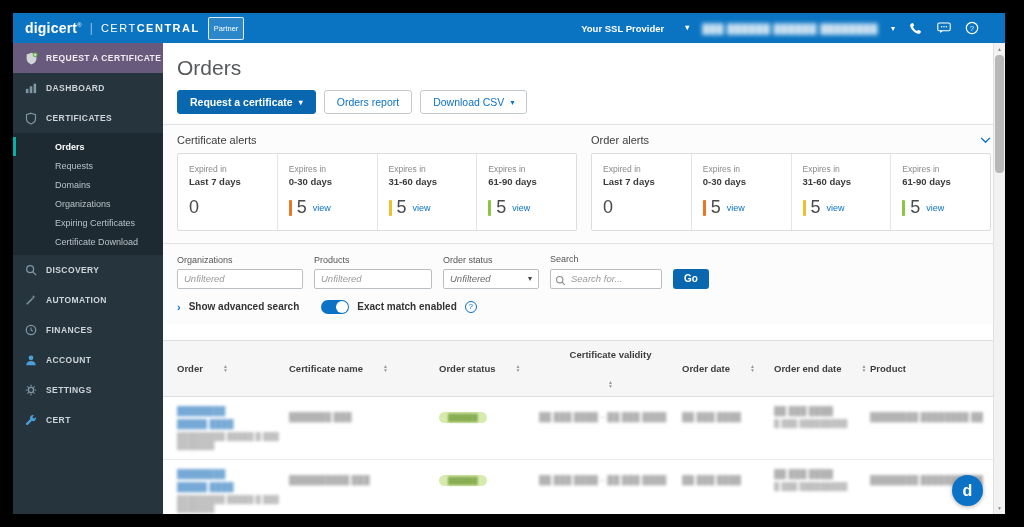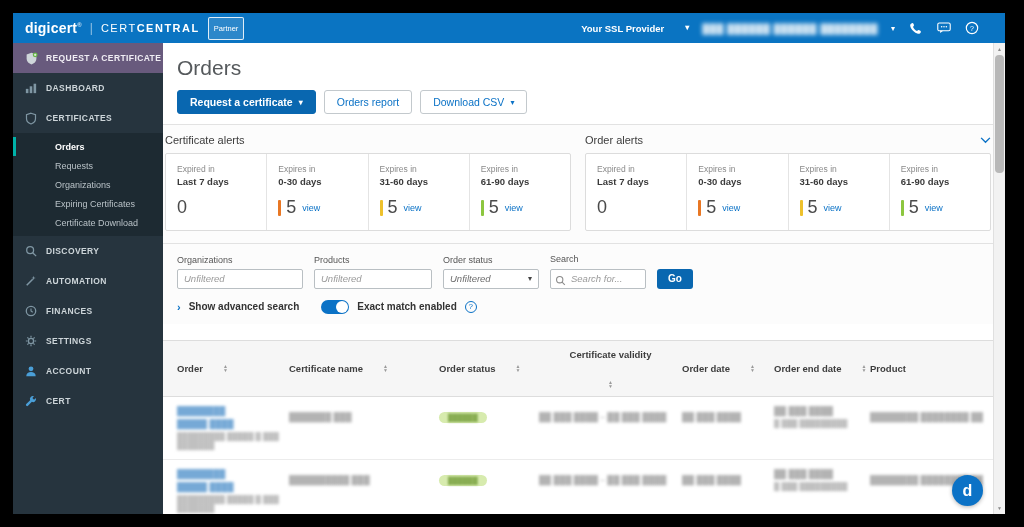--- a/index.html
+++ b/index.html
@@ -45,21 +45,21 @@
   .main { flex:1; background:#fff; position:relative; overflow:hidden; }
   .page-head { padding:13px 18px 10px 14px; }
   .page-title { font-size:21px; color:#55595c; font-weight:400; }
   .btn-row { display:flex; gap:8px; margin-top:10px; }
   .btn { font-size:10.5px; border-radius:3px; padding:5px 12px; display:flex;
     align-items:center; gap:6px; cursor:pointer; }
   .btn-primary { background:#0967b0; color:#fff; border:1px solid #0967b0; font-weight:bold; }
   .btn-outline { background:#fff; color:#0b72c6; border:1px solid #c3c9cd; }
   .divider { border-top:1px solid #e2e2e2; }
 
-  .alerts-section { background:#fcfcfc; padding:9px 14px 12px 2px; display:flex; gap:14px; }
+  .alerts-section { background:#fcfcfc; padding:9px 14px 12px 14px; display:flex; gap:14px; }
   .alert-panel { flex:1; min-width:0; }
   .alert-title-row { display:flex; justify-content:space-between; align-items:center;
     margin-bottom:7px; }
   .alert-title { font-size:11px; color:#3c3c3c; }
   .alert-card { background:#fff; border:1px solid #dcdcdc; border-radius:2px; display:flex; }
   .alert-cell { flex:1; padding:10px 11px 12px 11px; border-right:1px solid #e4e4e4; }
   .alert-cell:last-child { border-right:none; }
   .alert-l1 { font-size:8.5px; color:#8a8a8a; }
   .alert-l2 { font-size:9.5px; color:#3a3a3a; font-weight:bold; margin-top:2px; }
   .alert-value-row { margin-top:10px; display:flex; align-items:center; }
@@ -73,21 +73,21 @@
   .filter-group { display:flex; flex-direction:column; gap:4px; }
   .filter-label { font-size:9px; color:#555; }
   .f-input { height:20px; border:1px solid #b9bfc3; border-radius:2px; background:#fff;
     font-size:9.5px; padding:0 6px; color:#444; font-family:"Liberation Sans",sans-serif; }
   .f-input::placeholder { color:#9a9a9a; font-style:italic; }
   .f-select { height:20px; border:1px solid #b9bfc3; border-radius:2px; background:#fff;
     font-size:9.5px; padding:0 6px; color:#6d6d6d; font-style:italic; display:flex;
     align-items:center; justify-content:space-between; width:96px; cursor:pointer; }
   .f-select .caret { color:#444; font-style:normal; }
   .search-wrap { position:relative; }
-  .search-wrap .f-input { padding-left:20px; width:96px; }
+  .search-wrap .f-input { padding-left:20px; width:112px; }
   .search-ico { position:absolute; left:5px; top:4px; }
   .go-btn { height:20px; background:#0967b0; border:none; color:#fff; font-weight:bold;
     font-size:10px; border-radius:3px; padding:0 11px; cursor:pointer; }
   .advanced-row { display:flex; align-items:center; gap:8px; margin-top:11px; }
   .adv-chevron { color:#0b72c6; font-size:11px; font-weight:bold; }
   .adv-label { font-size:10px; color:#333; font-weight:bold; cursor:pointer; }
   .toggle { width:28px; height:14px; border-radius:7px; background:#0b72c6; position:relative;
     margin-left:14px; cursor:pointer; }
   .toggle .knob { position:absolute; right:1px; top:1px; width:12px; height:12px;
     border-radius:50%; background:#fff; }
@@ -196,20 +196,21 @@
         <span class="ico">
           <svg width="12" height="13" viewBox="0 0 16 16">
               <path d="M8 1 L14 3 V8 C14 12 11 14.3 8 15.3 C5 14.3 2 12 2 8 V3 Z" fill="none" stroke="#7f96a3" stroke-width="1.6"></path>
             </svg>
         </span>
         <span>CERTIFICATES</span>
       </div>
       <div class="submenu">
         <div class="sub-item active">Orders</div>
         <div class="sub-item">Requests</div>
+        <div class="sub-item">Domains</div>
         <div class="sub-item">Organizations</div>
         <div class="sub-item">Expiring Certificates</div>
         <div class="sub-item">Certificate Download</div>
       </div>
       <div class="side-item">
         <span class="ico">
           <svg width="12" height="12" viewBox="0 0 14 14">
               <circle cx="6" cy="6" r="4" fill="none" stroke="#7f96a3" stroke-width="1.5"></circle>
               <path d="M9 9 L13 13" stroke="#7f96a3" stroke-width="1.5"></path>
             </svg>
@@ -230,34 +231,34 @@
           <svg width="12" height="12" viewBox="0 0 14 14">
               <circle cx="7" cy="7" r="5.5" fill="none" stroke="#7f96a3" stroke-width="1.5"></circle>
               <path d="M7 4 V7 L9 8.5" stroke="#7f96a3" stroke-width="1.3" fill="none"></path>
             </svg>
         </span>
         <span>FINANCES</span>
       </div>
       <div class="side-item">
         <span class="ico">
           <svg width="12" height="12" viewBox="0 0 14 14">
+              <circle cx="7" cy="4.5" r="2.8" fill="#4a9fd8"></circle>
+              <path d="M1.5 13 C1.5 9.8 4 8.3 7 8.3 C10 8.3 12.5 9.8 12.5 13 Z" fill="#4a9fd8"></path>
+            </svg>
+        </span>
+        <span>ACCOUNT</span>
+      </div>
+      <div class="side-item">
+        <span class="ico">
+          <svg width="12" height="12" viewBox="0 0 14 14">
               <circle cx="7" cy="7" r="3" fill="none" stroke="#7f96a3" stroke-width="1.5"></circle>
               <path d="M7 1 V3 M7 11 V13 M1 7 H3 M11 7 H13 M2.8 2.8 L4.2 4.2 M9.8 9.8 L11.2 11.2 M11.2 2.8 L9.8 4.2 M4.2 9.8 L2.8 11.2" stroke="#7f96a3" stroke-width="1.4"></path>
             </svg>
         </span>
         <span>SETTINGS</span>
-      </div>
-      <div class="side-item">
-        <span class="ico">
-          <svg width="12" height="12" viewBox="0 0 14 14">
-              <circle cx="7" cy="4.5" r="2.8" fill="#4a9fd8"></circle>
-              <path d="M1.5 13 C1.5 9.8 4 8.3 7 8.3 C10 8.3 12.5 9.8 12.5 13 Z" fill="#4a9fd8"></path>
-            </svg>
-        </span>
-        <span>ACCOUNT</span>
       </div>
       <div class="side-item">
         <span class="ico">
           <svg width="12" height="12" viewBox="0 0 14 14">
               <path d="M12.5 3.5 A3.4 3.4 0 0 1 8 8 L3.5 12.5 A1.2 1.2 0 0 1 1.5 10.5 L6 6 A3.4 3.4 0 0 1 10.5 1.5 L8.6 3.4 L10.6 5.4 Z" fill="#4a9fd8"></path>
             </svg>
         </span>
         <span>CERT</span>
       </div>
     </div>

